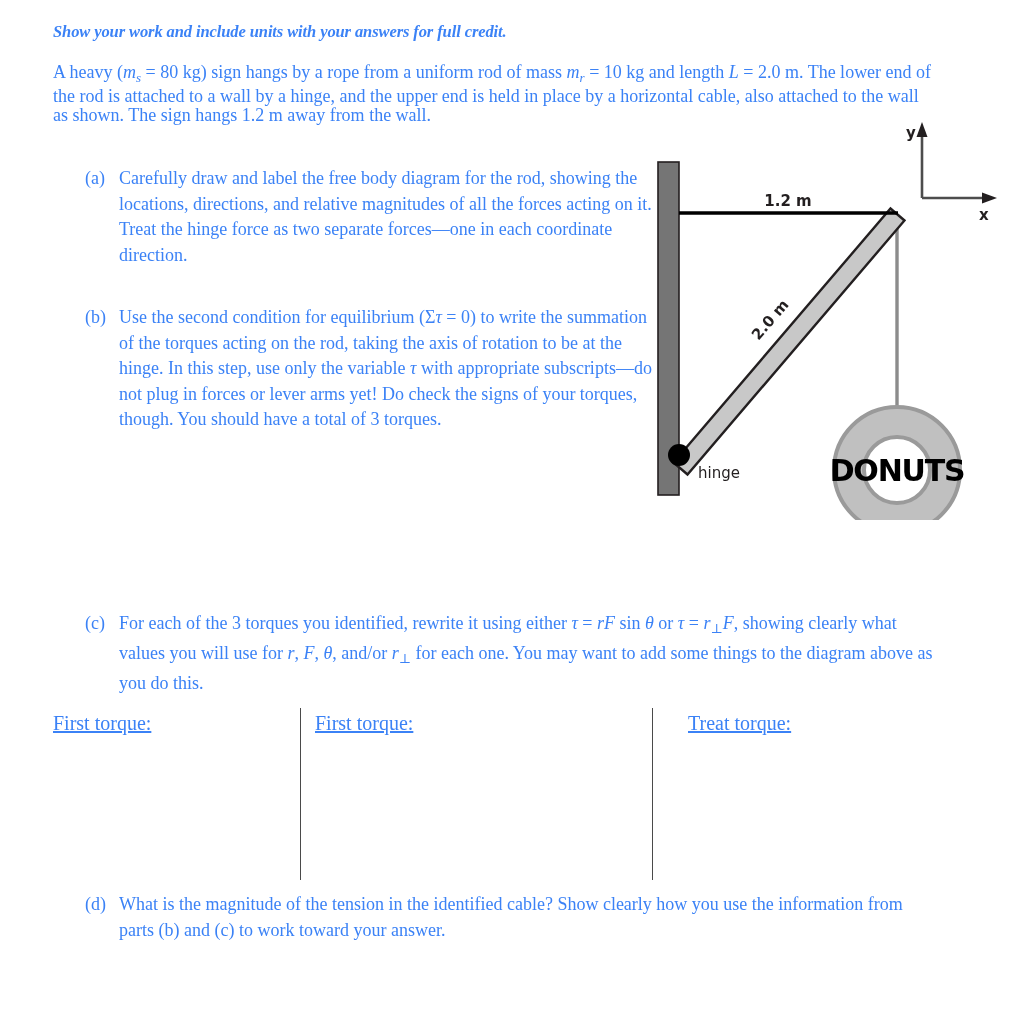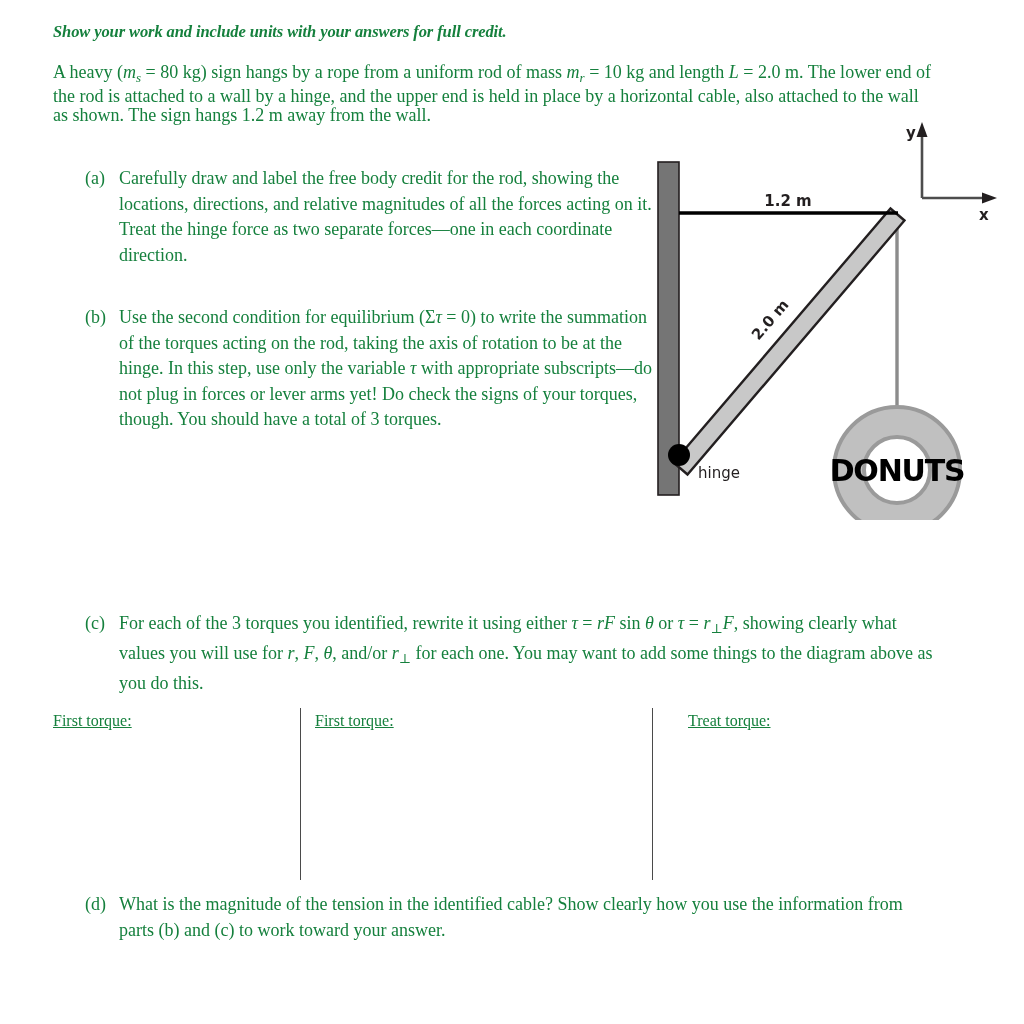--- a/index.html
+++ b/index.html
@@ -6,21 +6,21 @@
     margin: 0;
     padding: 0;
     background: #ffffff;
   }
   #page {
     position: relative;
     width: 1024px;
     height: 1024px;
     background: #ffffff;
     font-family: "Liberation Serif", "DejaVu Serif", serif;
-    color: #15803d;
+    color: #3b82f6;
     overflow: hidden;
   }
 
   
   .instruction {
     position: absolute;
     left: 53px;
     top: 22px;
     width: 860px;
     font-style: italic;
@@ -70,21 +70,21 @@
   .subn {
     font-size: 0.72em;
     vertical-align: -0.28em;
     font-style: normal;
   }
   b.bold { font-weight: normal; }
 
   
   .torque-head {
     position: absolute;
-    font-size: 16px;
+    font-size: 20px;
     text-decoration: underline;
     white-space: nowrap;
   }
   #torque-1 { left: 53px;  top: 712px; }
   #torque-2 { left: 315px; top: 712px; }
   #torque-3 { left: 688px; top: 712px; }
 
   .divider {
     position: absolute;
     width: 1px;
@@ -134,21 +134,21 @@
 <body>
 
 <div id="page">
 
   <div class="instruction">Show your work and include units with your answers for full credit.</div>
 
   <div class="intro"><span>A heavy (</span><i class="var">m</i><span class="sub">s</span><span> = 80 kg) sign hangs by a rope from a uniform rod of mass </span><i class="var">m</i><span class="sub">r</span><span> = 10 kg and length </span><i class="var">L</i><span> = 2.0 m. The lower end of the rod is attached to a wall by a hinge, and the upper end is held in place by a horizontal cable, also attached to the wall as shown.  The sign hangs 1.2 m away from the wall.</span></div>
 
   <div class="part" id="part-a">
     <span class="lbl">(a)</span>
-    <span class="body"><span>Carefully draw and label the free body credit </span><b class="bold">for the rod</b><span>, showing the locations, directions, and relative magnitudes of all the forces acting on it.  Treat the hinge force as two separate forces—one in each coordinate direction.</span></span>
+    <span class="body"><span>Carefully draw and label the free body diagram </span><b class="bold">for the rod</b><span>, showing the locations, directions, and relative magnitudes of all the forces acting on it.  Treat the hinge force as two separate forces—one in each coordinate direction.</span></span>
   </div>
 
   <div class="part" id="part-b">
     <span class="lbl">(b)</span>
     <span class="body"><span>Use the second condition for equilibrium (Σ</span><i class="var">τ</i><span> = 0) to write the summation of the torques acting on the rod, taking the axis of rotation to be at the hinge.  In this step, use </span><b class="bold">only</b><span> the variable </span><i class="var">τ</i><span> with appropriate subscripts—do not plug in forces or lever arms yet!  Do check the signs of your torques, though.  You should have a total of 3 torques.</span></span>
   </div>
 
   <div class="part" id="part-c">
     <span class="lbl">(c)</span>
     <span class="body"><span>For each of the 3 torques you identified, rewrite it using either </span><i class="var">τ</i><span> = </span><i class="var">r</i><i class="var">F</i><span> sin </span><i class="var">θ</i><span> or </span><i class="var">τ</i><span> = </span><i class="var">r</i><span class="subn">⊥</span><i class="var">F</i><span>, showing clearly what values you will use for </span><i class="var">r</i><span>, </span><i class="var">F</i><span>, </span><i class="var">θ</i><span>, and/or </span><i class="var">r</i><span class="subn">⊥</span><span> for each one.  You may want to add some things to the diagram above as you do this.</span></span>

